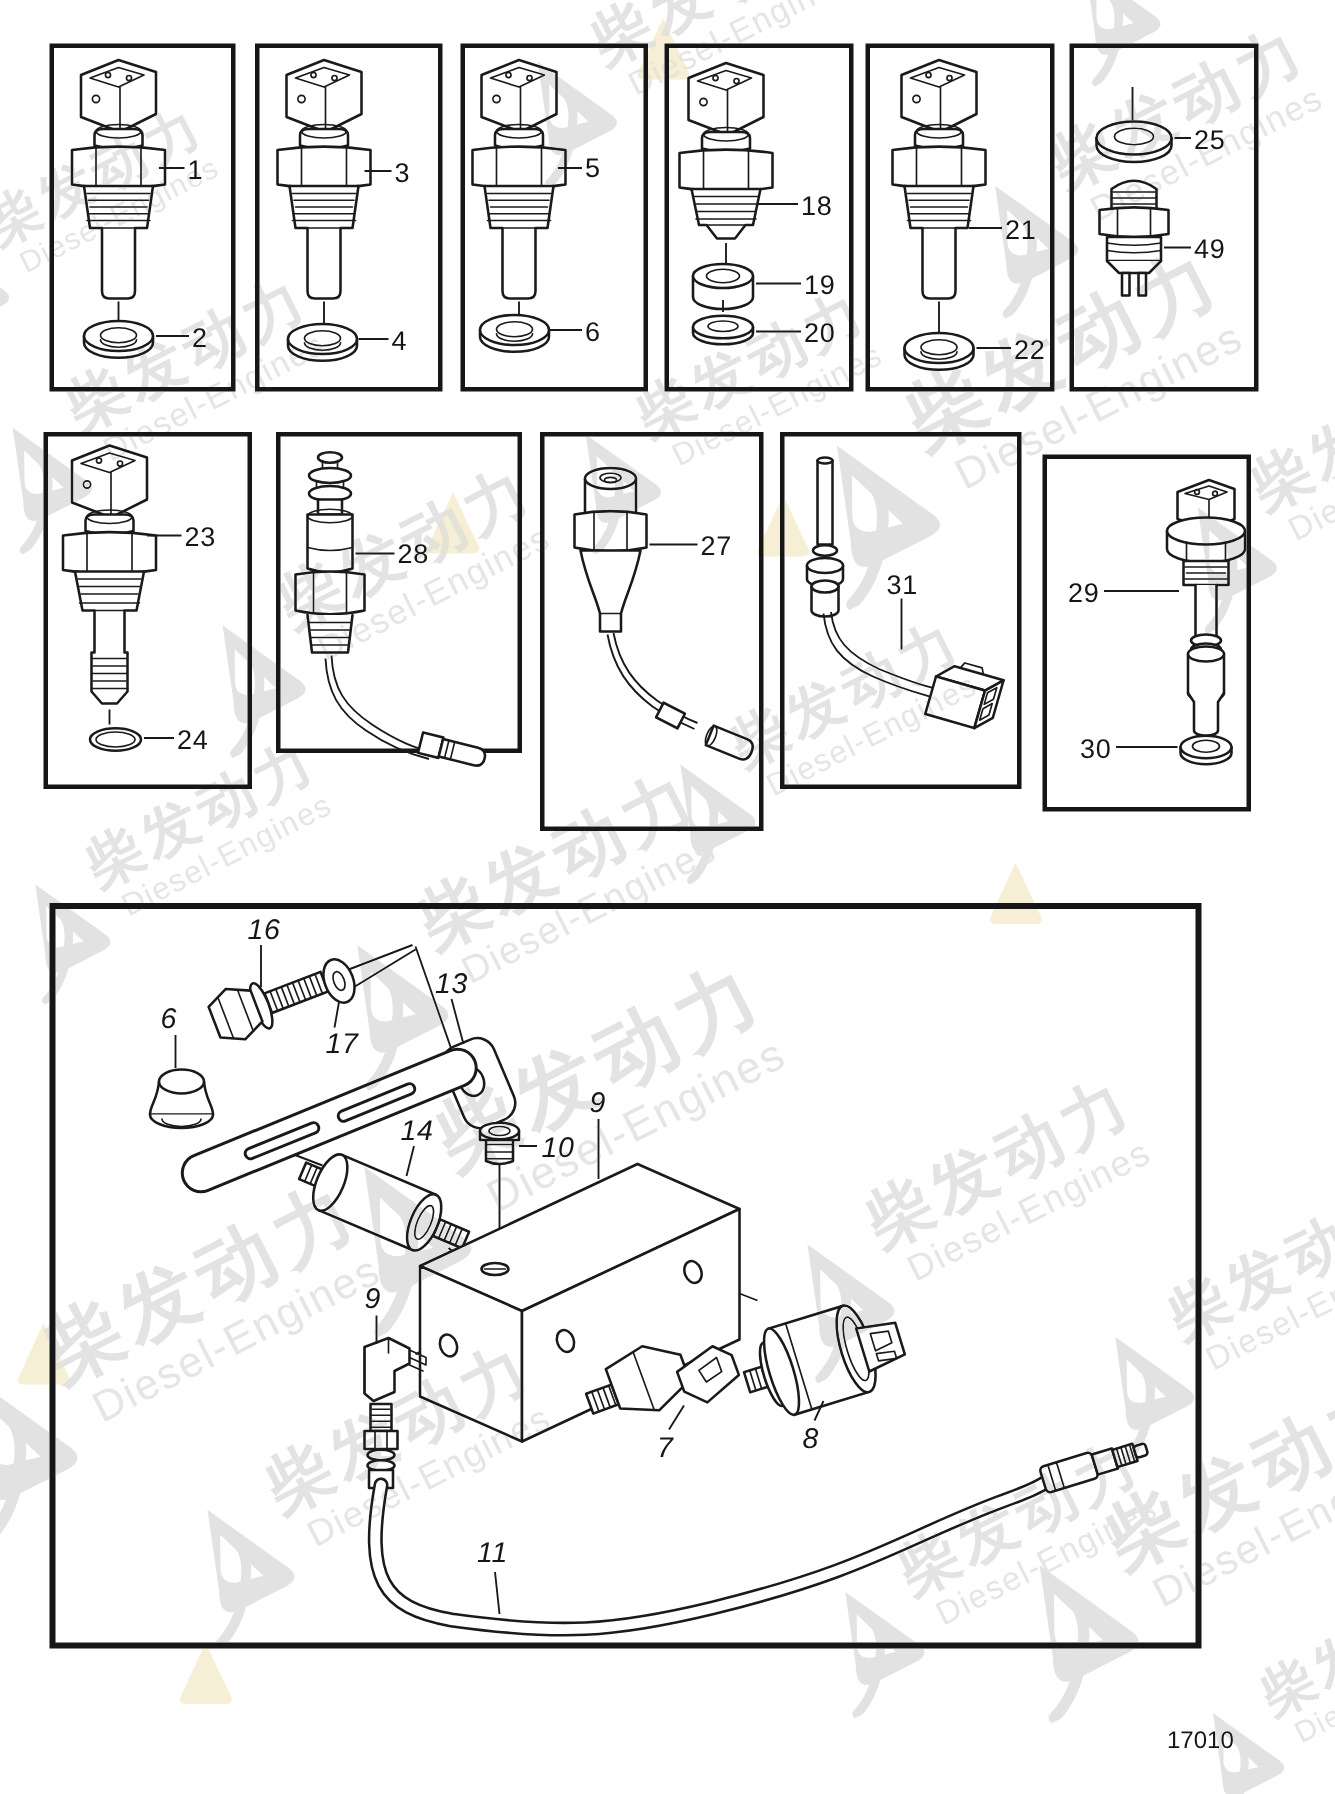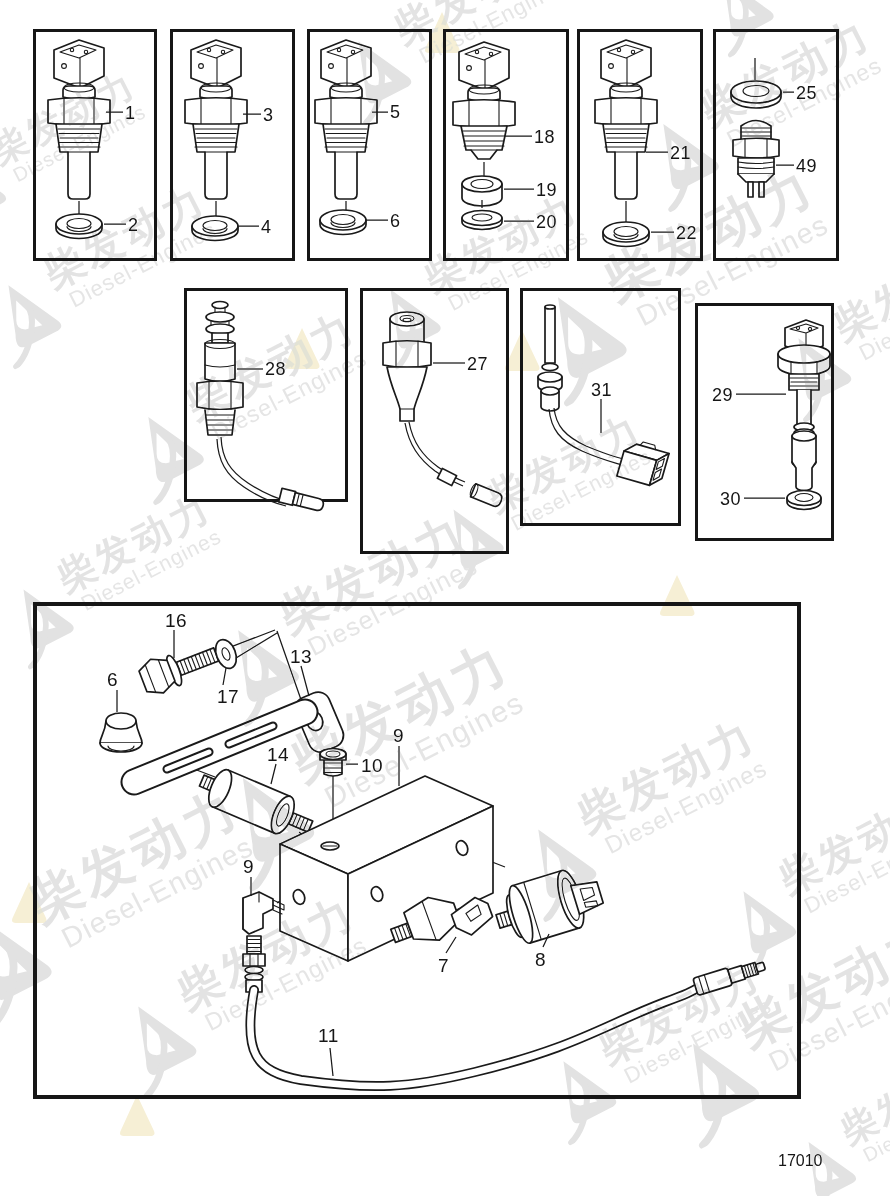--- a/index.html
+++ b/index.html
@@ -1,19 +1,19 @@
 <!DOCTYPE html>
 <html><head>
 <meta charset="utf-8">
 <style>
   html,body{margin:0;padding:0;background:#ffffff;}
   .canvas{position:relative;width:890px;height:1196px;background:#ffffff;overflow:hidden;
           font-family:"Liberation Sans", sans-serif;}
   .panel{position:absolute;border:3px solid #161616;background:#ffffff;box-sizing:border-box;z-index:2;padding-left:31px;}
-  .panel.big{border-width:4px;}
+  .panel.big{border-width:4px;font-style:italic;}
   .panel svg{position:absolute;left:0;top:0;}
   .plabel{position:absolute;font-size:18px;color:#161616;line-height:1;letter-spacing:.5px;z-index:3;}
   .big .plabel{font-size:19px;}
   .figno{position:absolute;left:778px;top:1152px;font-size:16px;color:#161616;z-index:3;}
   
   .ln{stroke:#1a1a1a;fill:none;stroke-width:1.7;stroke-linecap:round;stroke-linejoin:round;}
   .fw{fill:#ffffff;stroke:#1a1a1a;stroke-width:1.7;stroke-linejoin:round;stroke-linecap:round;}
   .thin{stroke-width:1.1;}
   .ldr{stroke:#1a1a1a;stroke-width:1.25;fill:none;}
   .hose-o{stroke:#1a1a1a;stroke-width:10;fill:none;stroke-linecap:round;}
@@ -164,20 +164,34 @@
       <path class="ln thin" d="M-18,44 Q0,47 18,44 M-18,49 Q0,52 18,49"></path>
       <path class="fw" d="M-18,56 L-10,64 L10,64 L18,56"></path>
       <path class="fw" d="M-8,64 V79 H-3 V64 Z M3,64 V79 H8 V64 Z"></path>
     </g>
     <path class="ldr" d="M67,60 H78 M60,133 H78"></path>
   </svg>
   <span class="plabel" style="left:80px;top:52px">25</span>
   <span class="plabel" style="left:80px;top:125px">49</span>
 </div>
 
+<div class="panel" style="left:29px;top:288px;width:139px;height:238px">
+  <svg width="133" height="232">
+    <use href="#g-conhex" x="41" y="6"></use>
+    <g transform="translate(41,90)">
+      <path class="fw" d="M-23,0 L-18,26 L-10,26 L-10,54 L-12,54 L-12,80 L-5,88 L5,88 L12,80 L12,54 L10,54 L10,26 L18,26 L23,0 Z"></path>
+      <path class="ln thin" d="M-21,5 H21 M-20,10 H20 M-19,15 H19 M-20,21 H20 M-10,26 H10 M-12,58 H12 M-11,63 H11 M-12,68 H12 M-11,73 H11 M-12,78 H12"></path>
+    </g>
+    <path class="ldr" d="M41,182 V192"></path>
+    <use href="#g-oring" x="45" y="202"></use>
+    <path class="ldr" d="M66,66 H89 M64,201 H84"></path>
+  </svg>
+  <span class="plabel" style="left:91px;top:58px">23</span>
+  <span class="plabel" style="left:86px;top:193px">24</span>
+</div>
 
 <div class="panel" style="left:184px;top:288px;width:164px;height:214px">
   <svg width="158" height="232">
     <g transform="translate(33,12)">
       <ellipse class="fw" cx="0" cy="2" rx="8" ry="3.5"></ellipse>
       <path class="ln thin" d="M-5,4 V9 M5,4 V9"></path>
       <ellipse class="fw" cx="0" cy="14" rx="14" ry="5"></ellipse>
       <path class="ln thin" d="M-9,18 V22 M9,18 V22"></path>
       <ellipse class="fw" cx="0" cy="26" rx="14" ry="5"></ellipse>
       <path class="fw" d="M-8,30 H8 V40 H-8 Z"></path>

